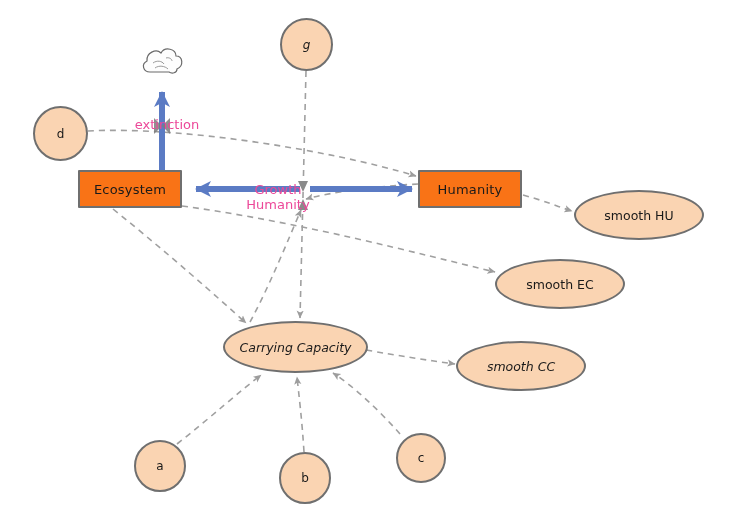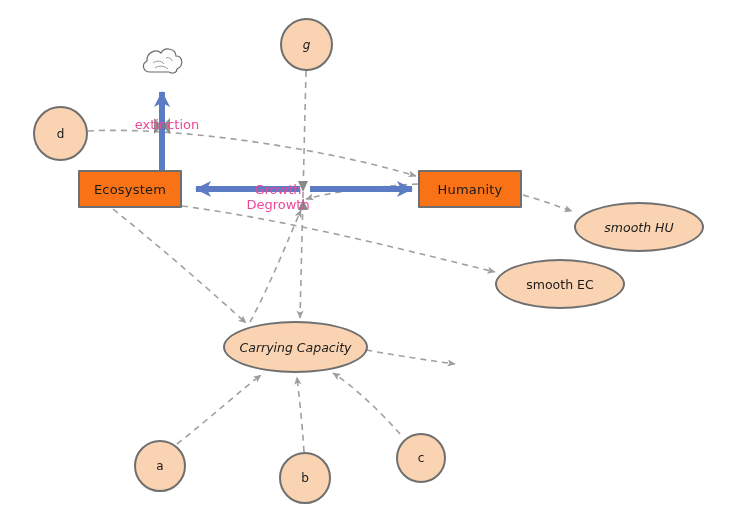--- a/index.html
+++ b/index.html
@@ -141,28 +141,31 @@
   </div>
 
   <div class="node stock" style="left:418px; top:170px; width:104px; height:38px;">
     <span>Humanity</span>
   </div>
 
   <div class="node aux italic" style="left:223px; top:321px; width:145px; height:52px;">
     <span>Carrying Capacity</span>
   </div>
 
-  <div class="node aux" style="left:574px; top:202px; width:130px; height:50px;font-style:italic;">
+  <div class="node aux" style="left:574px; top:190px; width:130px; height:50px;">
     <span>smooth HU</span>
   </div>
 
   <div class="node aux" style="left:495px; top:259px; width:130px; height:50px;">
     <span>smooth EC</span>
   </div>
 
+  <div class="node aux italic" style="left:456px; top:341px; width:130px; height:50px;">
+    <span>smooth CC</span>
+  </div>
 
   <div class="node aux small italic" style="left:280px; top:18px; width:53px; height:53px;">
     <span>g</span>
   </div>
 
   <div class="node aux small" style="left:33px; top:106px; width:55px; height:55px;">
     <span>d</span>
   </div>
 
   <div class="node aux small" style="left:134px; top:440px; width:52px; height:52px;">
@@ -173,15 +176,15 @@
     <span>b</span>
   </div>
 
   <div class="node aux small" style="left:396px; top:433px; width:50px; height:50px;">
     <span>c</span>
   </div>
 
   <div class="edge-label" style="left:127px; top:117px; width:80px;">extinction</div>
 
   <div class="edge-label" style="left:241px; top:182px; width:74px;">Growth
-Degrowth</div>
+Humanity</div>
 
 </div>
 
 </body></html>

